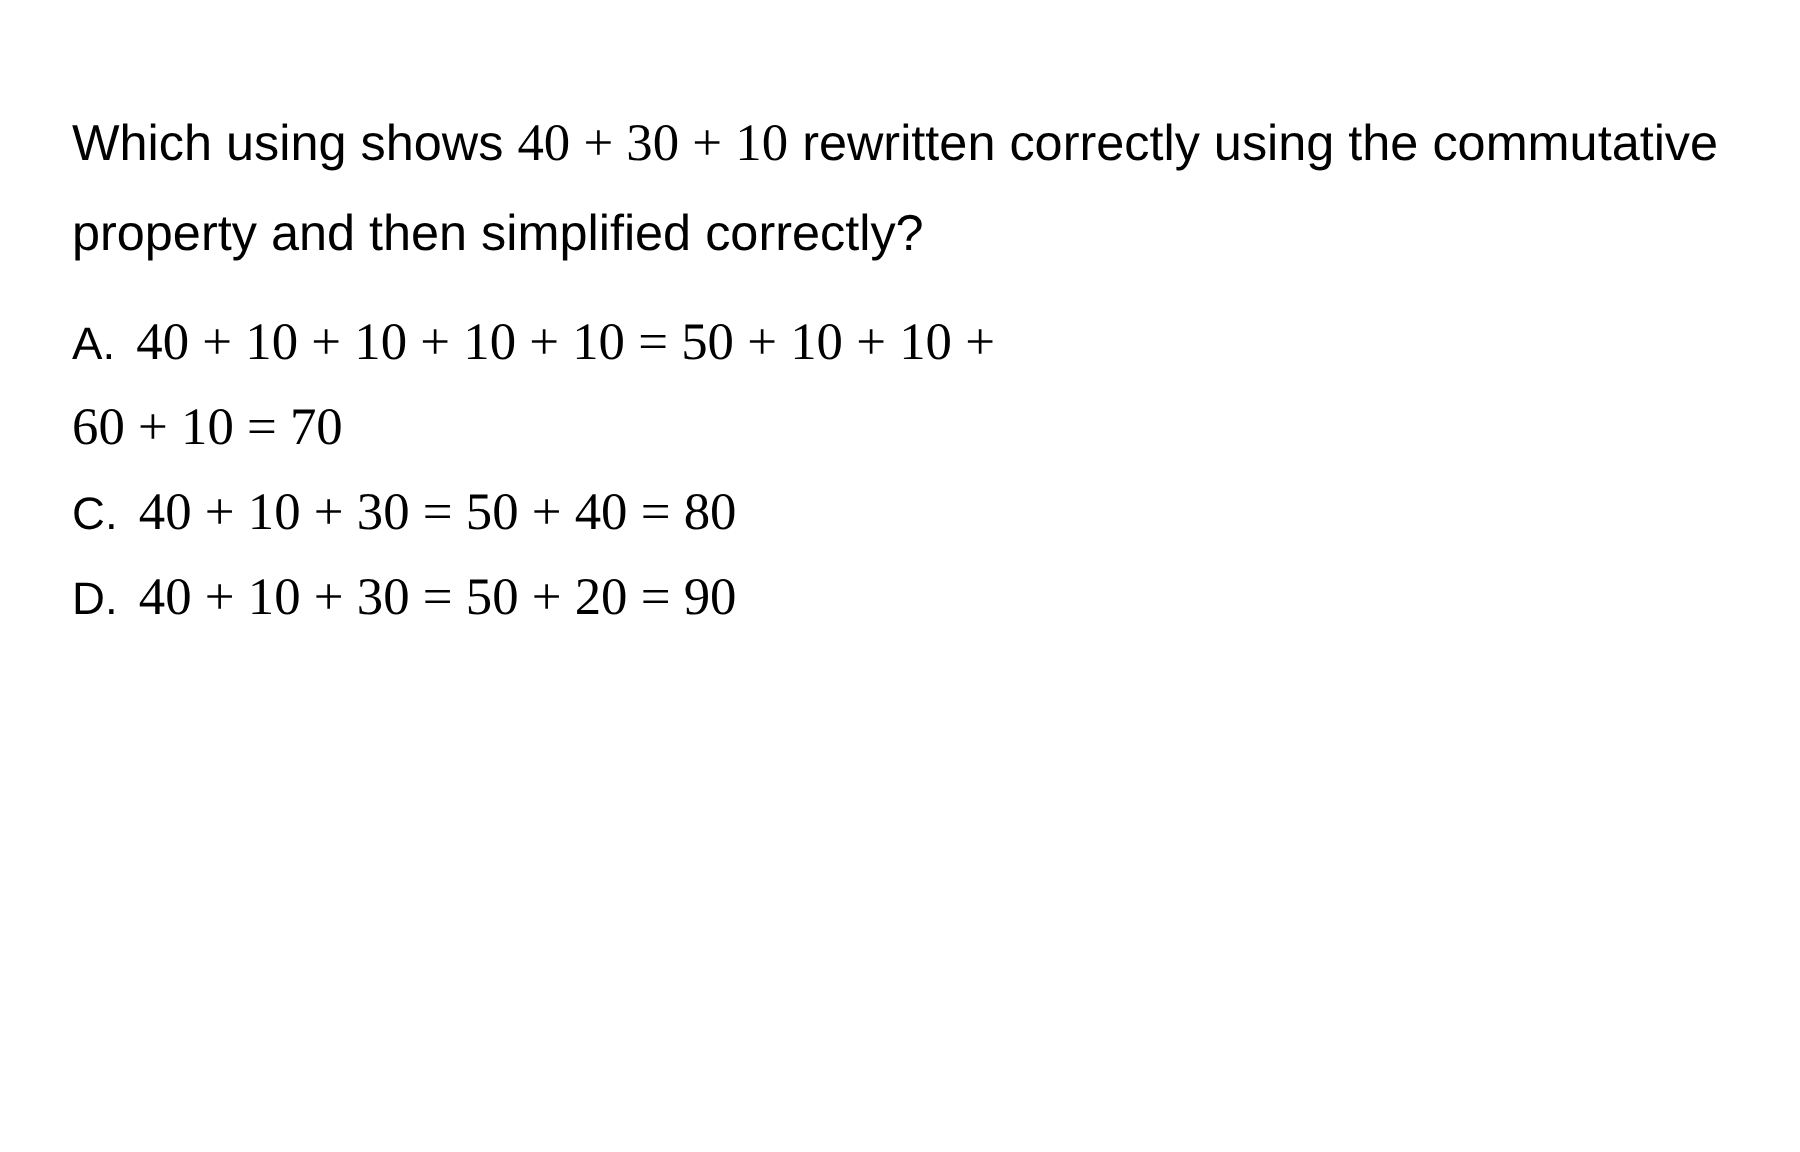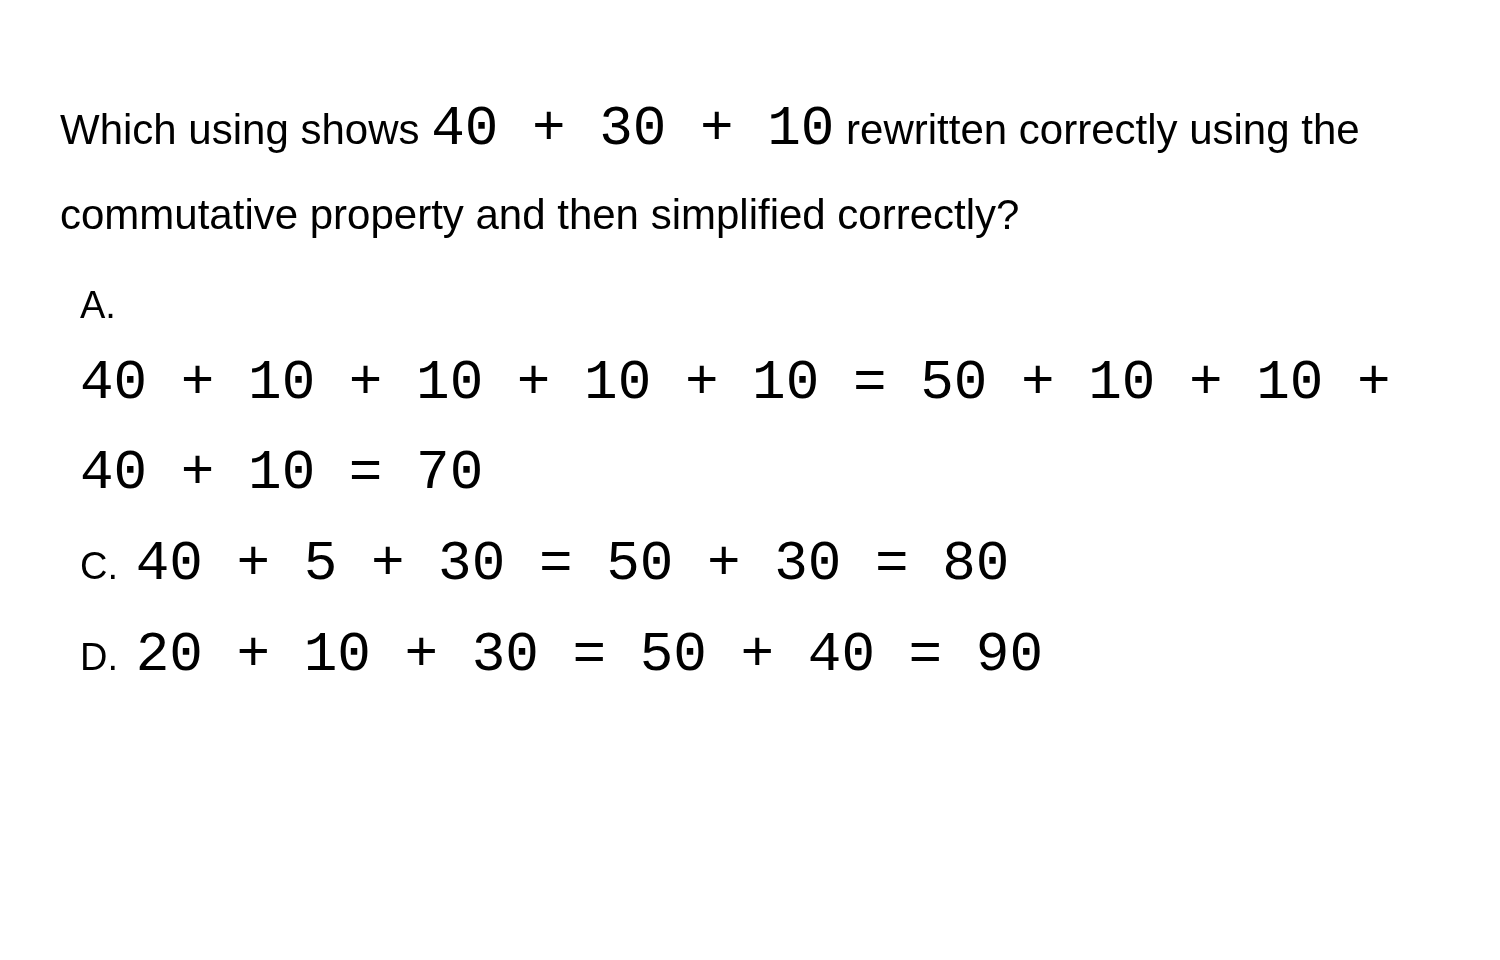--- a/index.html
+++ b/index.html
@@ -15,54 +15,53 @@
       padding: 80px 60px 60px 60px;
       color: #000000;
     }
     .question {
       font-size: 42px;
       line-height: 1.75;
       margin-bottom: 18px;
       font-weight: 400;
     }
     .math {
-      font-family: Liberation Mono, monospace;
-      font-size: 56px;
+      font-family: Liberation Serif, serif;
+      font-size: 44px;
       white-space: nowrap;
     }
     .choices {
       font-size: 42px;
       line-height: 1.62;
     }
     .choice-row {
       display: block;
-      margin-left: 20px;
     }
     .choice-label {
       font-family: -apple-system, BlinkMacSystemFont, "Segoe UI", Helvetica, Arial, sans-serif;
       font-size: 38px;
       margin-right: 6px;
     }
   </style>
 </head>
 <body>
 
 <div class="question">
   <span>Which using shows </span><span class="math">40 + 30 + 10</span><span> rewritten correctly using the commutative property and then simplified correctly?</span>
 </div>
 
 <div class="choices">
   <div class="choice-row">
     <span class="choice-label">A.</span>
     <span class="math">40 + 10 + 10 + 10 + 10 = 50 + 10 + 10 +</span>
   </div>
   <div class="choice-row">
-    <span class="math">40 + 10 = 70</span>
+    <span class="math">60 + 10 = 70</span>
   </div>
   <div class="choice-row">
     <span class="choice-label">C.</span>
-    <span class="math">40 + 5 + 30 = 50 + 30 = 80</span>
+    <span class="math">40 + 10 + 30 = 50 + 40 = 80</span>
   </div>
   <div class="choice-row">
     <span class="choice-label">D.</span>
-    <span class="math">20 + 10 + 30 = 50 + 40 = 90</span>
+    <span class="math">40 + 10 + 30 = 50 + 20 = 90</span>
   </div>
 </div>
 
 </body></html>

